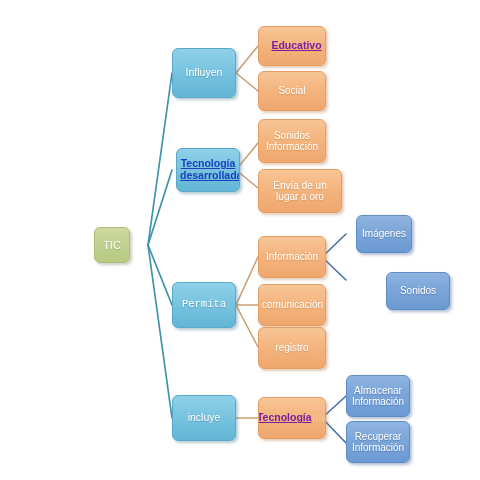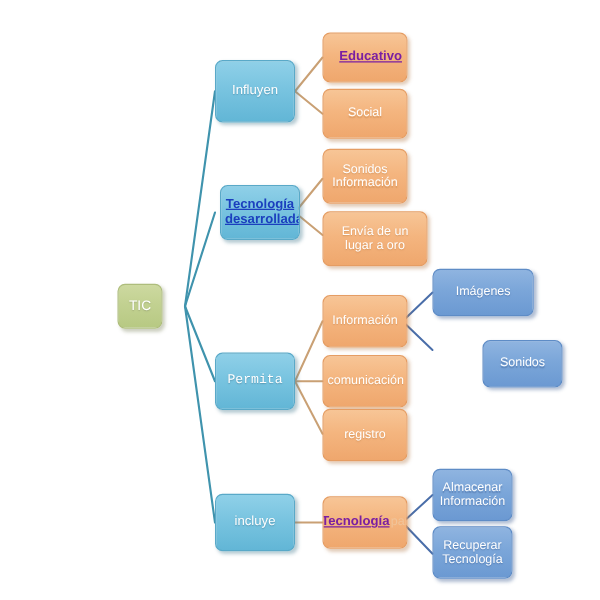--- a/index.html
+++ b/index.html
@@ -197,31 +197,31 @@
 
   <div class="node n-orange" style="left:258px; top:327px; width:68px; height:42px;">
     <span class="lbl">registro</span>
   </div>
 
   <div class="node n-orange n-link-box" style="left:258px; top:397px; width:68px; height:42px;">
     <span class="link-purple">Tecnología</span>
     <span class="trail-faint">par</span>
   </div>
 
-  <div class="node n-steel" style="left:346px; top:215px; width:81px; height:38px;">
+  <div class="node n-steel" style="left:356px; top:215px; width:56px; height:38px;">
     <span class="lbl">Imágenes</span>
   </div>
 
   <div class="node n-steel" style="left:346px; top:272px; width:64px; height:38px;margin-left:40px;">
     <span class="lbl">Sonidos</span>
   </div>
 
   <div class="node n-steel" style="left:346px; top:375px; width:64px; height:42px;">
     <span class="lbl">Almacenar
 Información</span>
   </div>
 
   <div class="node n-steel" style="left:346px; top:421px; width:64px; height:42px;">
     <span class="lbl">Recuperar
-Tecnología</span>
+Información</span>
   </div>
 
 </div>
 
 </body></html>

